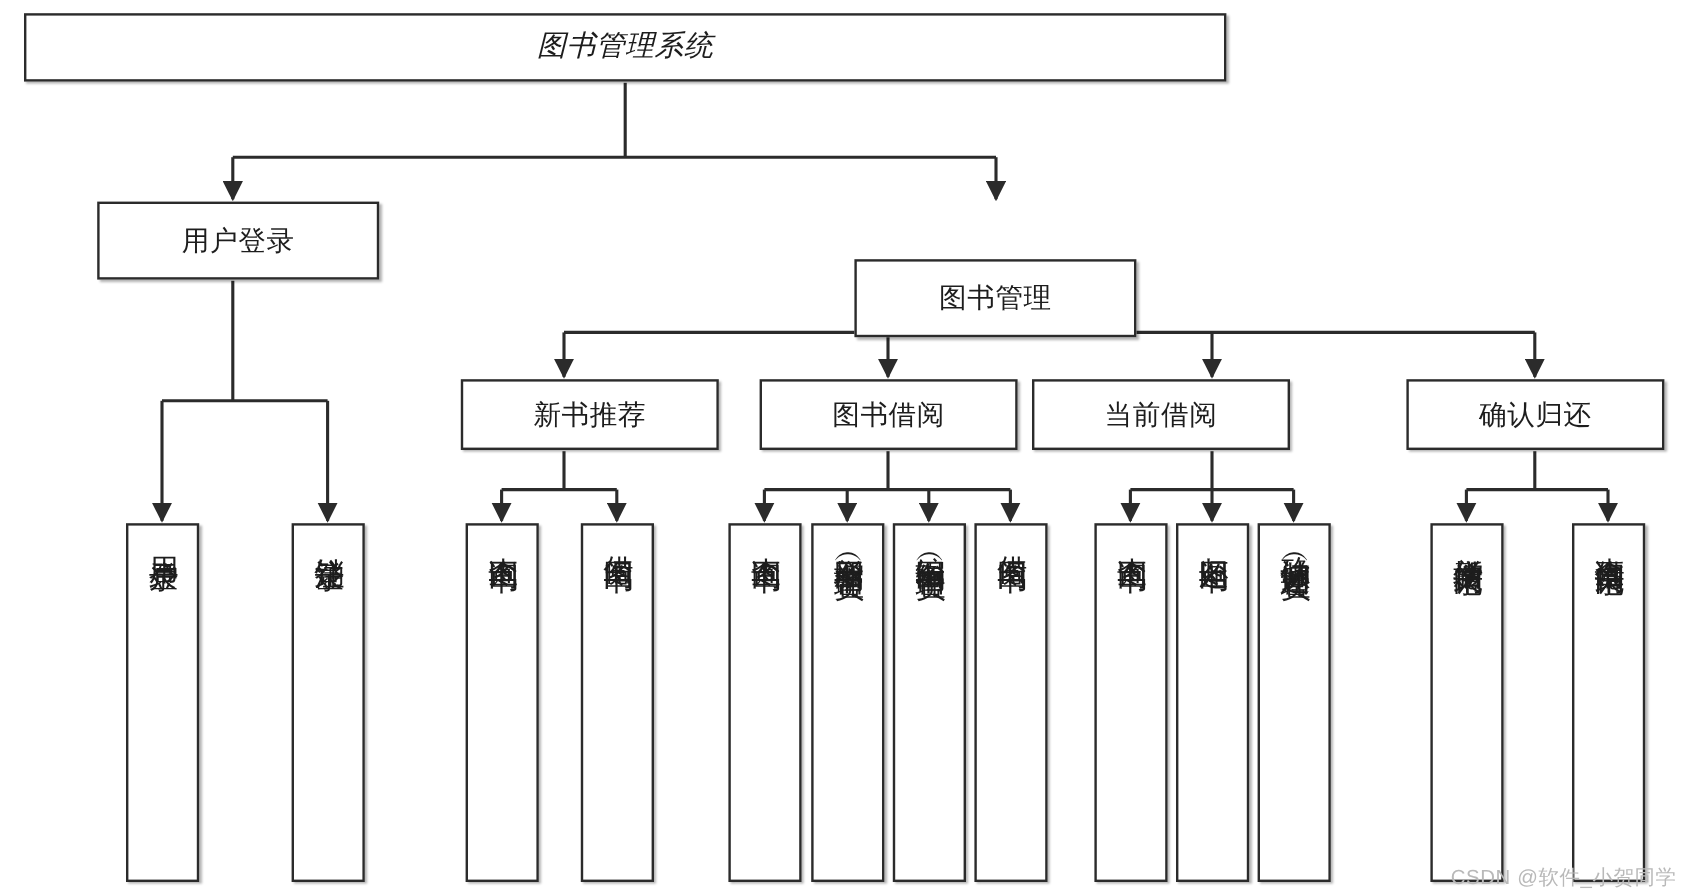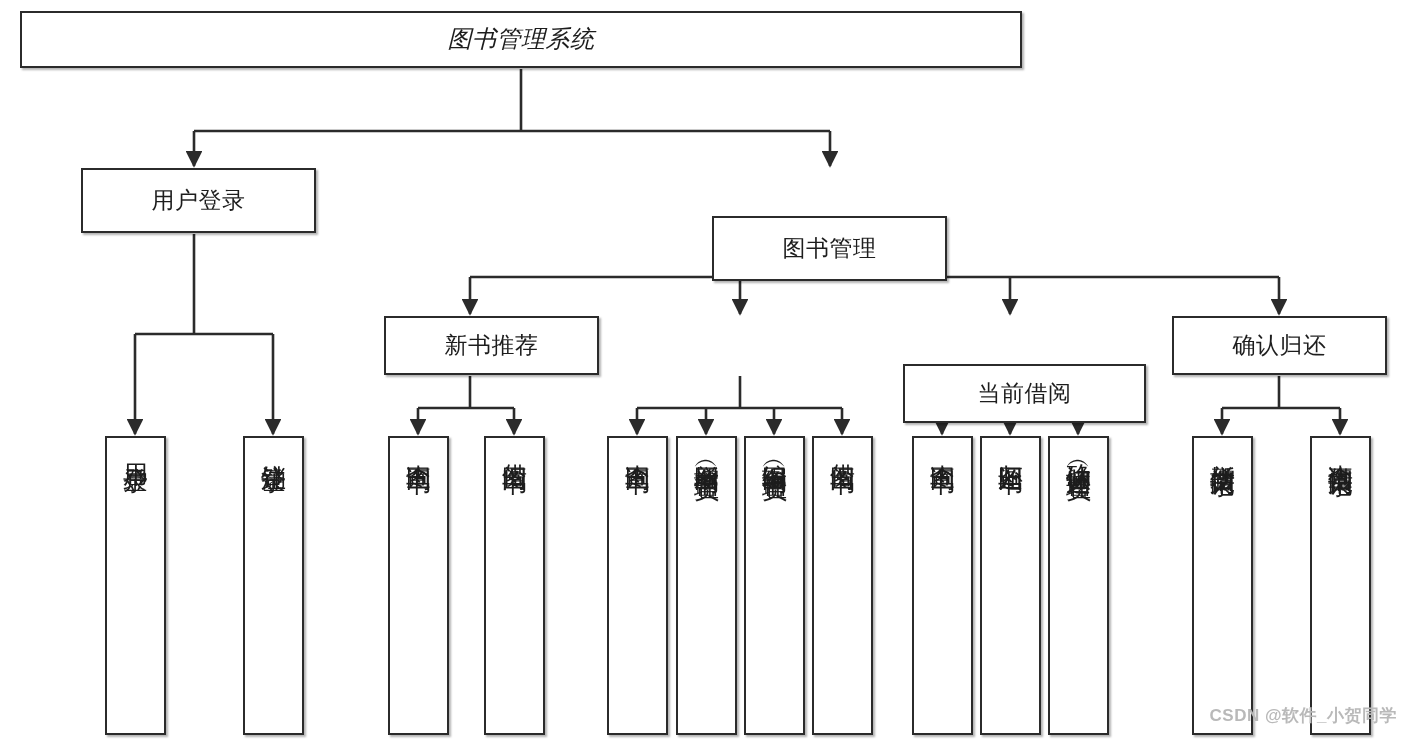--- a/index.html
+++ b/index.html
@@ -61,26 +61,25 @@
     writing-mode: vertical-rl;
     text-orientation: upright;
     font-size: 25px;
     line-height: 1.0;
     letter-spacing: 2px;
     white-space: nowrap;
   }
   .watermark {
     position: absolute;
     right: 8px;
-    bottom: 20px;
+    bottom: 4px;
     font-size: 17px;
     color: #b9b9b9;
     letter-spacing: 0.5px;
     white-space: nowrap;
-    font-weight: bold;
   }
 </style>
 </head>
 <body>
 
 <div id="canvas">
 
   <svg id="edges" viewBox="0 0 1405 747" width="1405" height="747">
     <defs>
       <marker id="arrow" viewBox="0 0 10 10" refX="9" refY="5" markerWidth="6.5" markerHeight="6.5" orient="auto-start-reverse">
@@ -139,21 +138,24 @@
   <div class="node horiz" style="left:81px; top:168px; width:235px; height:65px;">
     <span class="label">用户登录</span>
   </div>
   <div class="node horiz" style="left:712px; top:168px; width:235px; height:65px;margin-top:48px;">
     <span class="label">图书管理</span>
   </div>
 
   <div class="node horiz" style="left:384px; top:316px; width:215px; height:59px;">
     <span class="label">新书推荐</span>
   </div>
-  <div class="node horiz" style="left:903px; top:316px; width:243px; height:59px;margin-top:48px;">
+  <div class="node horiz" style="left:633px; top:316px; width:215px; height:59px;">
+    <span class="label">图书借阅</span>
+  </div>
+  <div class="node horiz" style="left:860px; top:316px; width:215px; height:59px;">
     <span class="label">当前借阅</span>
   </div>
   <div class="node horiz" style="left:1172px; top:316px; width:215px; height:59px;">
     <span class="label">确认归还</span>
   </div>
 
   <div class="node vert" style="left:105px; top:436px; width:61px; height:299px;">
     <span class="label">用户登录</span>
   </div>
   <div class="node vert" style="left:243px; top:436px; width:61px; height:299px;">

